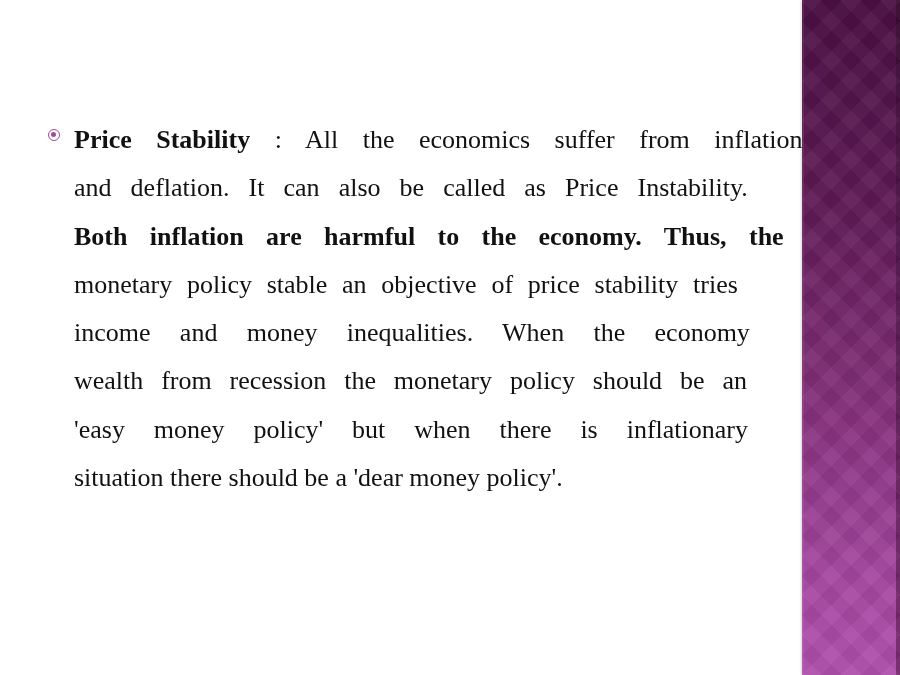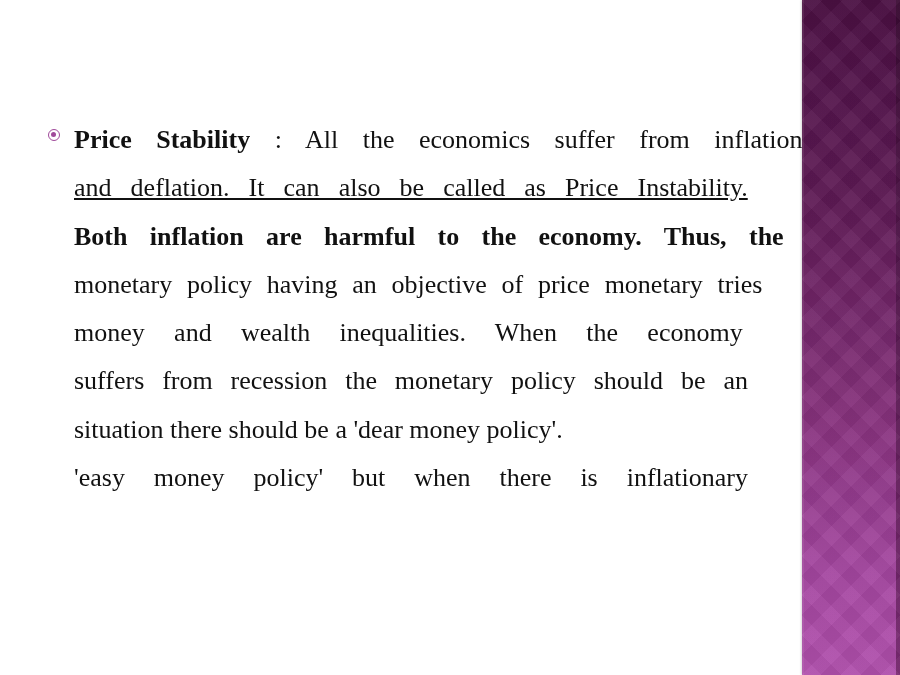--- a/index.html
+++ b/index.html
@@ -53,21 +53,21 @@
   </div>
 
   <span class="bullet-icon"></span>
 
   <div class="body-text">
     <div class="line">
       <span class="inner justify" style="display:flex;justify-content:space-between;">
         <span style="transform-origin: 0px 50%; display: inline-block; word-spacing: 18px;"><span class="b">Price Stability</span><span style="white-space:pre;"> : All the economics suffer from inflation</span></span>
       </span>
     </div>
-    <div class="line"><span class="inner justify" style="display: inline-block; width: auto; word-spacing: 12.5556px; text-decoration: underline;">and deflation. It can also be called as Price Instability.</span></div>
+    <div class="line"><span class="inner justify" style="display: inline-block; width: auto; word-spacing: 12.5556px;">and deflation. It can also be called as Price Instability.</span></div>
     <div class="line"><span class="inner justify" style="display: inline-block; width: auto; word-spacing: 15.875px; font-weight: bold;">Both inflation are harmful to the economy. Thus, the</span></div>
-    <div class="line"><span class="inner justify" style="display: inline-block; width: auto; word-spacing: 8.25px;">monetary policy having an objective of price monetary tries</span></div>
-    <div class="line"><span class="inner justify" style="display: inline-block; width: auto; word-spacing: 22.8333px;">money and wealth inequalities. When the economy</span></div>
-    <div class="line"><span class="inner justify" style="display: inline-block; width: auto; word-spacing: 11.375px;">suffers from recession the monetary policy should be an</span></div>
+    <div class="line"><span class="inner justify" style="display: inline-block; width: auto; word-spacing: 8.25px;">monetary policy stable an objective of price stability tries</span></div>
+    <div class="line"><span class="inner justify" style="display: inline-block; width: auto; word-spacing: 22.8333px;">income and money inequalities. When the economy</span></div>
+    <div class="line"><span class="inner justify" style="display: inline-block; width: auto; word-spacing: 11.375px;">wealth from recession the monetary policy should be an</span></div>
+    <div class="line"><span class="inner justify" style="display: inline-block; width: auto; word-spacing: 22.4286px;">'easy money policy' but when there is inflationary</span></div>
     <div class="line"><span class="inner" style="display: inline-block; width: auto;">situation there should be a 'dear money policy'.</span></div>
-    <div class="line"><span class="inner justify" style="display: inline-block; width: auto; word-spacing: 22.4286px;">'easy money policy' but when there is inflationary</span></div>
   </div>
 </div>
 
 </body></html>

